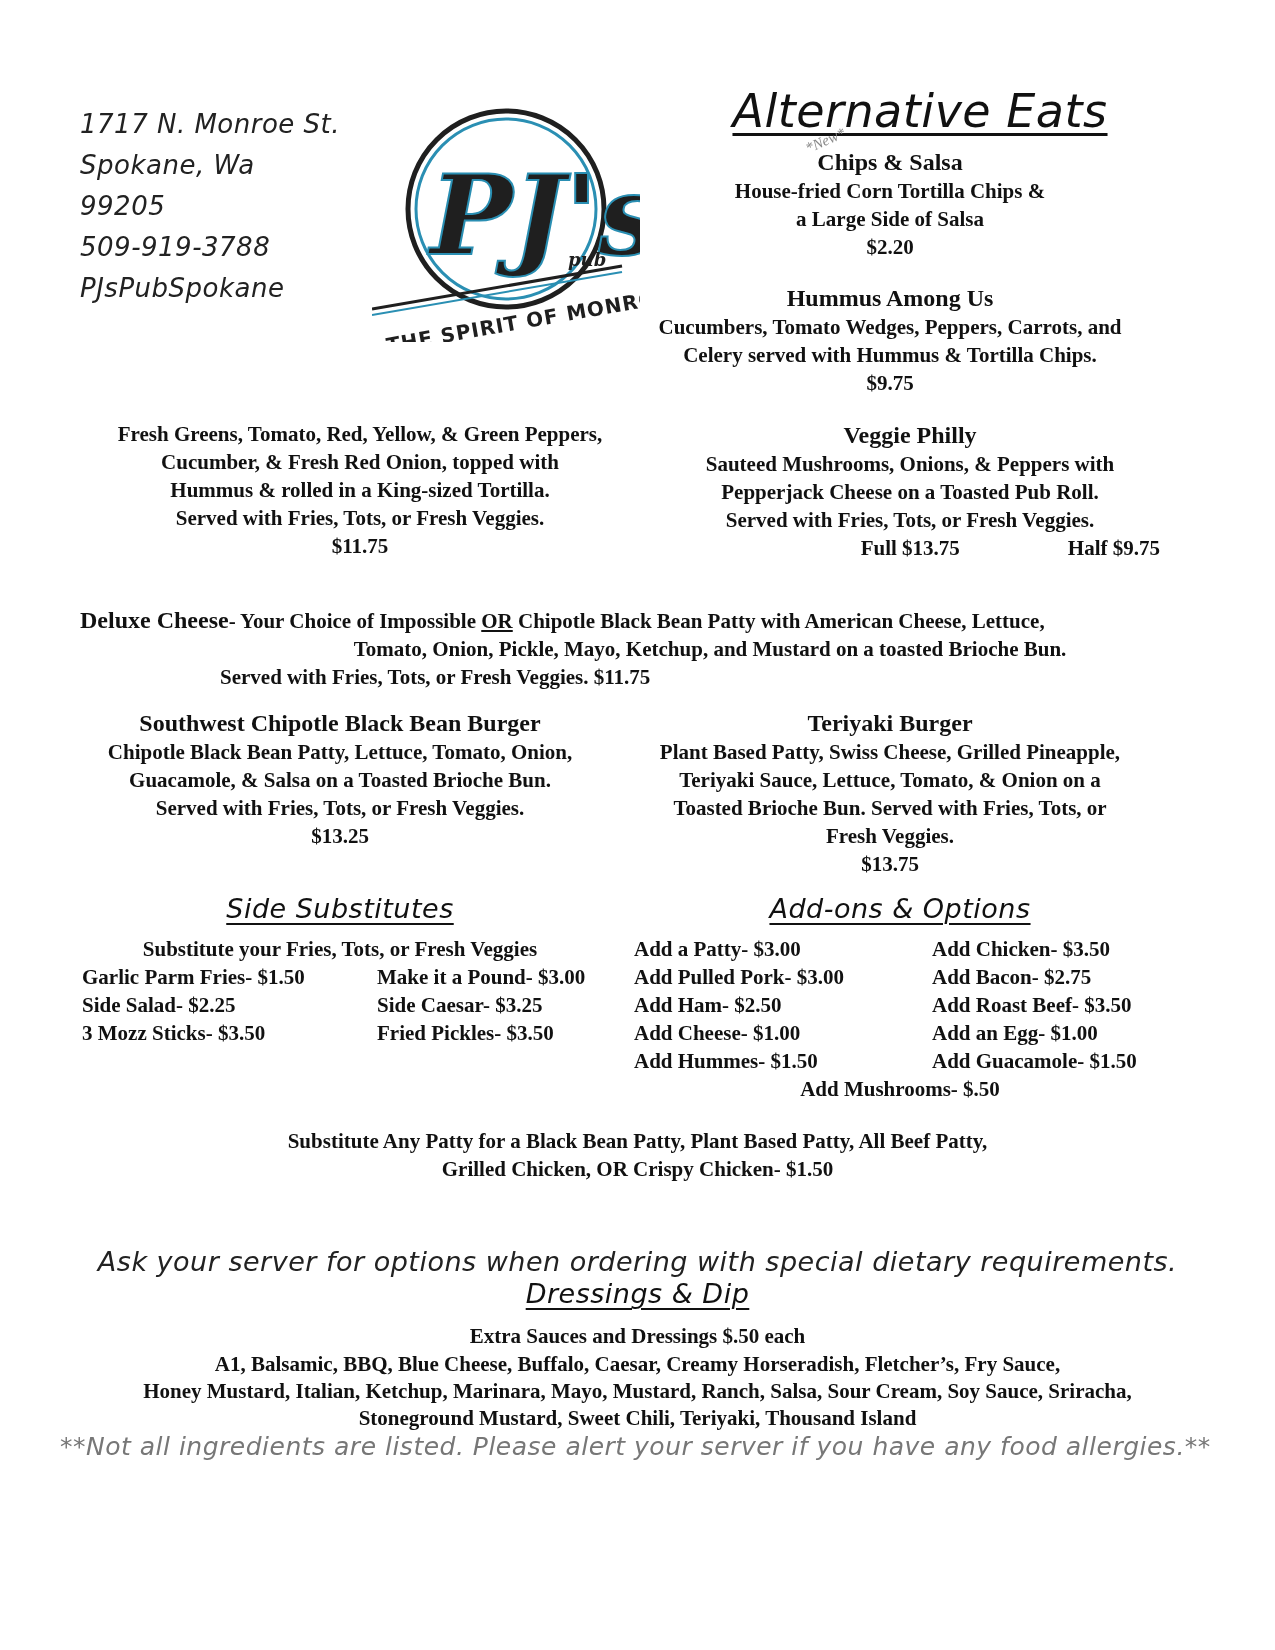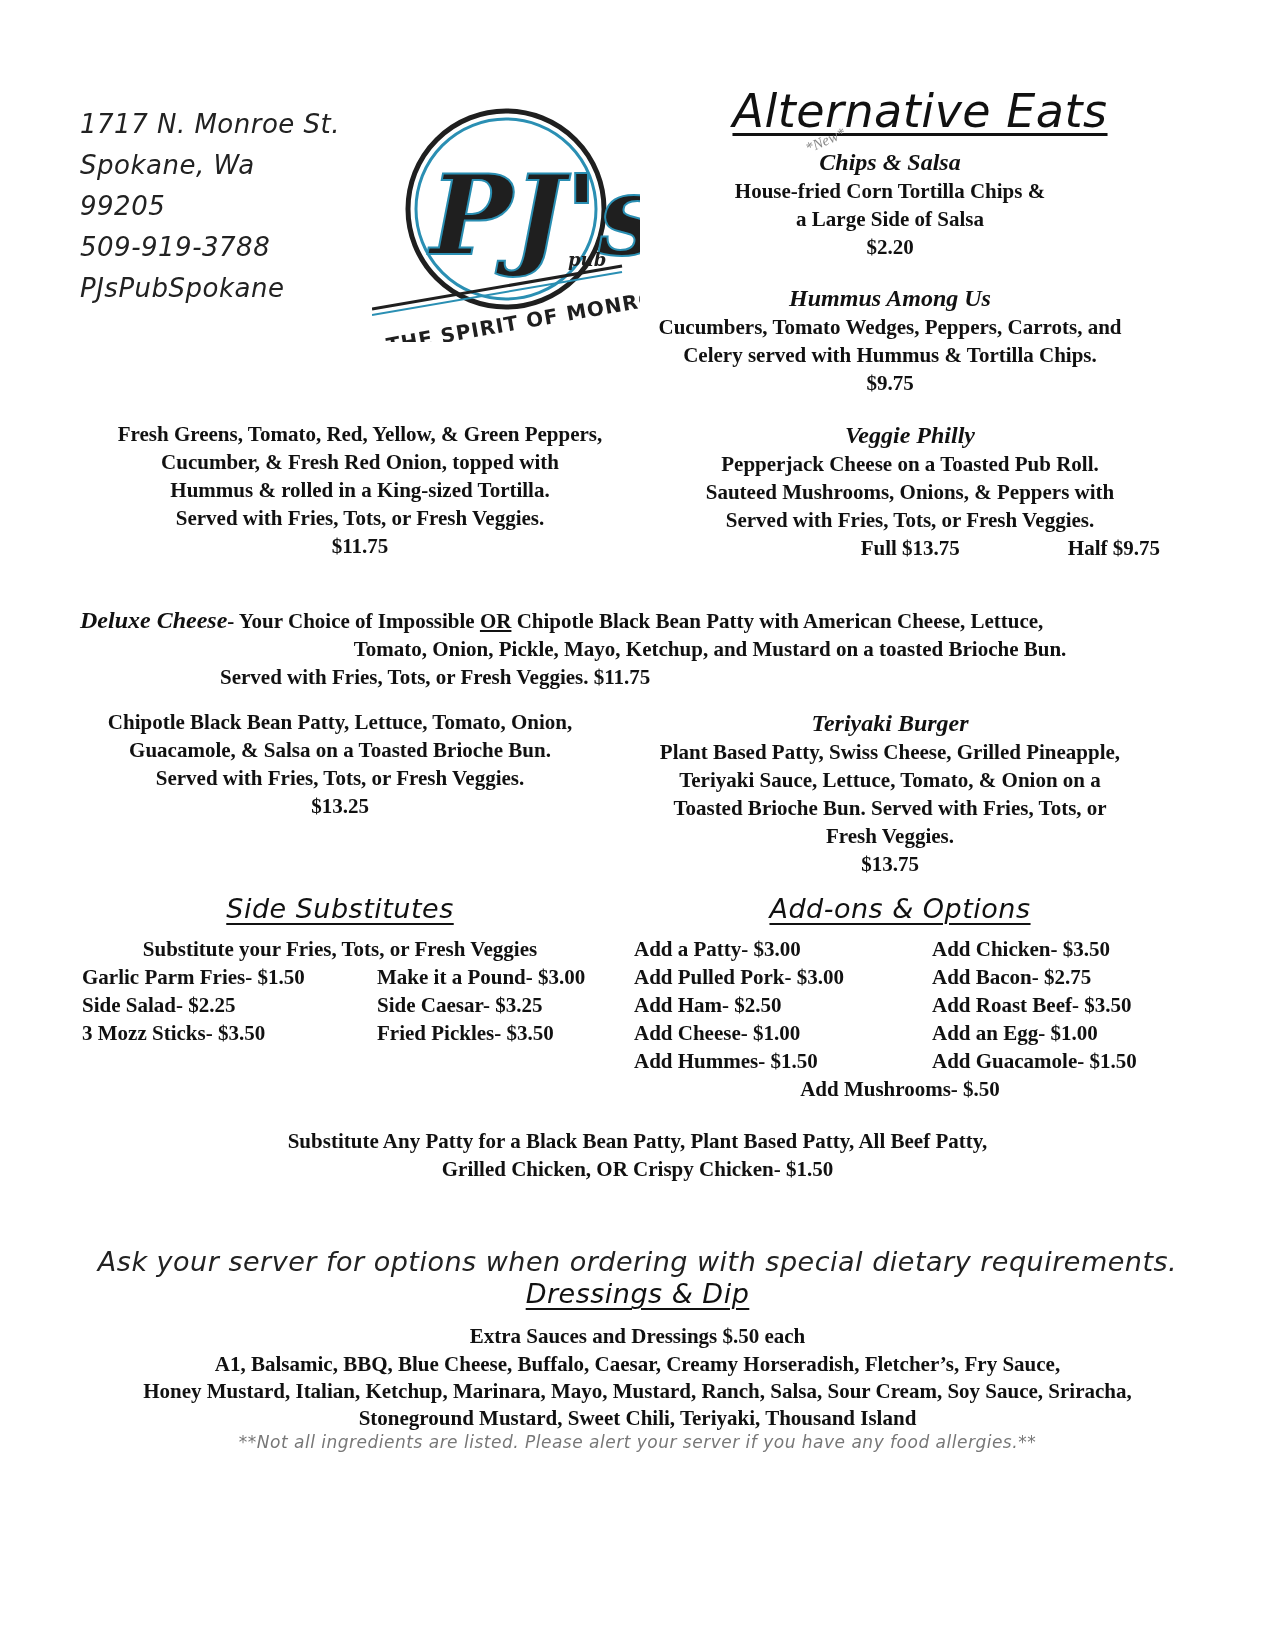--- a/index.html
+++ b/index.html
@@ -13,32 +13,32 @@
   #address { left: 80px; top: 104px; font-size: 26px; line-height: 41px; color: #222; }
   #address div { white-space: nowrap; }
 
   
   #logo { left: 372px; top: 104px; width: 268px; height: 238px; }
 
   
   #alt-title { left: 700px; top: 84px; width: 440px; font-size: 46px; text-decoration: underline; text-decoration-thickness: 3px; text-underline-offset: 6px; color: #111; text-align: center; }
 
   .item-block { text-align: center; }
-  .item-name { font-style: italic; font-weight: bold; font-size: 24px; line-height: 30px; }
+  .item-name { font-weight: bold; font-size: 24px; line-height: 30px; }
   .item-desc { font-weight: bold; font-size: 21px; line-height: 28px; }
 
   #new-tag { left: 810px; top: 140px; font-size: 15px; color: #888; transform: rotate(-24deg); transform-origin: left bottom; font-style: italic; }
 
   .section-h { font-size: 27px; text-decoration: underline; text-decoration-thickness: 2px; text-underline-offset: 5px; color: #111; text-align: center; }
 
   .two-col-list { display: grid; grid-template-columns: 295px 240px; font-weight: bold; font-size: 21px; line-height: 28px; }
   .addon-list { display: grid; grid-template-columns: 298px 260px; font-weight: bold; font-size: 21px; line-height: 28px; }
 
   #ask { left: 60px; top: 1246px; width: 1155px; font-size: 27px; text-align: center; color: #222; font-style: italic; }
-  #allergy { left: 60px; top: 1494px; width: 1155px; font-size: 17px; text-align: center; color: #777; }
+  #allergy { left: 60px; top: 1494px; width: 1155px; font-size: 25px; color: #777; }
   .underline-or { text-decoration: underline; }
 </style>
 </head>
 <body>
 
 <div id="address" class="abs hand">
   <div>1717 N. Monroe St.</div>
   <div>Spokane, Wa</div>
   <div>99205</div>
   <div>509-919-3788</div>
@@ -79,38 +79,39 @@
 <div class="abs item-block" style="left:60px; top:420px; width:600px;">
   <div class="item-desc">Fresh Greens, Tomato, Red, Yellow, &amp; Green Peppers,</div>
   <div class="item-desc">Cucumber, &amp; Fresh Red Onion, topped with</div>
   <div class="item-desc">Hummus &amp; rolled in a King-sized Tortilla.</div>
   <div class="item-desc">Served with Fries, Tots, or  Fresh Veggies.</div>
   <div class="item-desc">$11.75</div>
 </div>
 
 <div class="abs item-block" style="left:660px; top:420px; width:500px;">
   <div class="item-name">Veggie Philly</div>
+  <div class="item-desc">Sauteed Mushrooms, Onions, &amp; Peppers with</div>
   <div class="item-desc">Pepperjack Cheese on a Toasted Pub Roll.</div>
-  <div class="item-desc">Sauteed Mushrooms, Onions, &amp; Peppers with</div>
   <div class="item-desc">Served with Fries, Tots, or Fresh Veggies.</div>
   <div class="item-desc" style="display:flex; justify-content:flex-end; gap:108px;">
     <span>Full $13.75</span>
     <span>Half $9.75</span>
   </div>
 </div>
 
 <div class="abs" style="left:80px; top:605px; width:1120px; text-align:left;">
   <div class="item-desc" style="white-space:nowrap;">
     <span class="item-name">Deluxe Cheese</span><span>-  Your Choice of Impossible </span><span class="underline-or">OR</span><span>  Chipotle Black Bean Patty with American Cheese, Lettuce,</span>
   </div>
   <div class="item-desc" style="padding-left:140px;text-align:center;">Tomato, Onion, Pickle, Mayo, Ketchup, and Mustard on a toasted Brioche Bun.</div>
   <div class="item-desc" style="padding-left:140px;">Served with Fries, Tots, or Fresh Veggies. $11.75</div>
 </div>
 
 <div class="abs item-block" style="left:60px; top:708px; width:560px;">
+  <div class="item-name">Southwest Chipotle Black Bean Burger</div>
   <div class="item-desc">Chipotle Black Bean Patty, Lettuce, Tomato, Onion,</div>
   <div class="item-desc">Guacamole, &amp; Salsa on a Toasted Brioche Bun.</div>
   <div class="item-desc">Served with Fries, Tots, or Fresh Veggies.</div>
   <div class="item-desc">$13.25</div>
 </div>
 
 <div class="abs item-block" style="left:630px; top:708px; width:520px;">
   <div class="item-name">Teriyaki Burger</div>
   <div class="item-desc">Plant Based Patty, Swiss Cheese, Grilled Pineapple,</div>
   <div class="item-desc">Teriyaki Sauce, Lettuce, Tomato, &amp; Onion on a</div>

